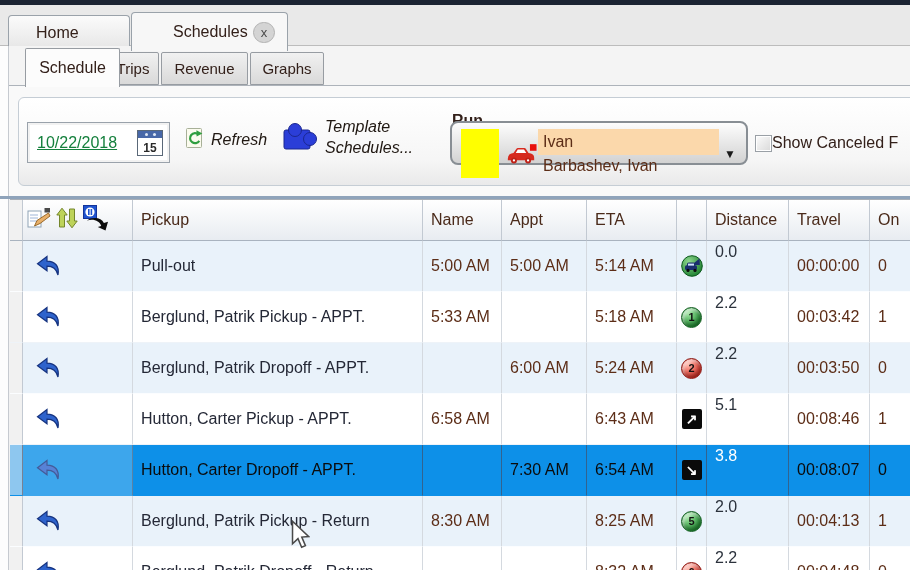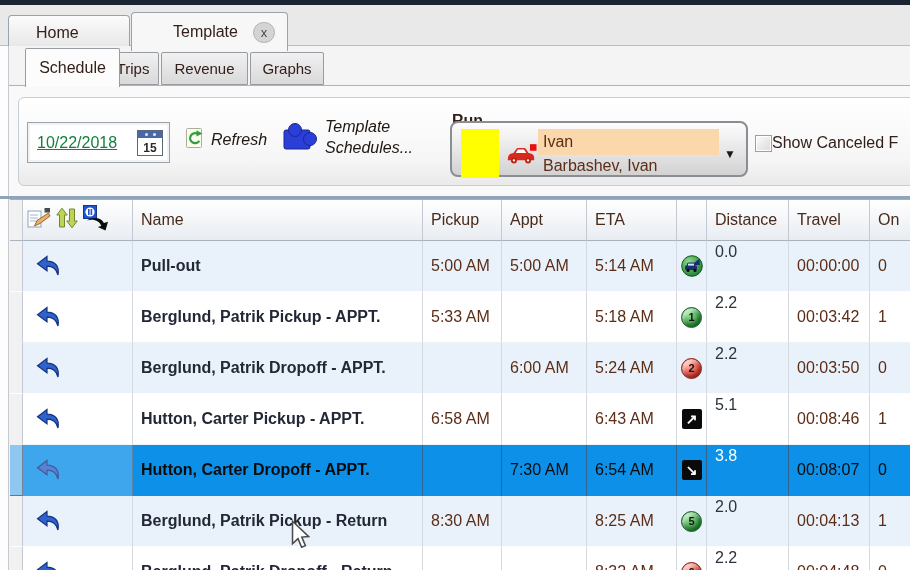--- a/index.html
+++ b/index.html
@@ -32,21 +32,21 @@
   .datefield { position:absolute; left:27px; top:122px; width:143px; height:41px; background:#fff; border:1px solid #9aa2ab; box-shadow:inset 0 0 0 2px #f2f2f2; display:flex; align-items:center; }
   .dateval { font-size:16px; color:#15803d; padding-left:9px; flex:1;text-decoration:underline; }
   .calbtn { width:26px; height:26px; margin-right:6px; border:1px solid #5a6878; background:#fff; position:relative; font-size:12px; font-weight:bold; color:#2a2a2a; text-align:center; line-height:34px; }
   .calbtn::before { content:""; position:absolute; left:0; top:0; right:0; height:7px; background:#4868a8; }
   .calbtn::after { content:""; position:absolute; left:7px; top:2px; width:3px; height:3px; border-radius:2px; background:#dfe8f5; box-shadow:8px 0 0 #dfe8f5; }
   .tbtn { position:absolute; display:flex; align-items:center; gap:7px; font-size:16px; font-style:italic; color:#201812; }
   .tbtn.refresh { left:184px; top:128px; }
   .tbtn.template { left:282px; top:116px; }
   .tbtn .two-line { line-height:21px; }
   .runlabel { position:absolute; left:452px; top:112px; font-size:16px;font-weight:bold; }
-  .rundrop { position:absolute; left:450px; top:121px; width:298px; height:56px; border:2px solid #888e94; border-radius:8px; background:linear-gradient(#fdfdfd,#d2d2d2); }
+  .rundrop { position:absolute; left:450px; top:121px; width:298px; height:44px; border:2px solid #888e94; border-radius:8px; background:linear-gradient(#fdfdfd,#d2d2d2); }
   .runswatch { position:absolute; left:9px; top:6px; width:38px; height:49px; background:#ffff00; }
   .runcar { position:absolute; left:53px; top:20px; }
   .runname { position:absolute; left:86px; top:6px; width:181px; height:26px; background:#fbd8ab; font-size:16px; color:#5c2d17; line-height:26px; padding-left:5px; }
   .rundriver { position:absolute; left:91px; top:34px; font-size:16px; color:#5c2d17; }
   .runarrow { position:absolute; right:10px; top:24px; font-size:12px; color:#1a1a1a; }
   .cancelwrap { position:absolute; left:755px; top:131px; width:155px; height:24px; overflow:hidden; display:flex; align-items:center; gap:0; white-space:nowrap; }
   .cb { width:17px; height:17px; border:1px solid #9aa0a6; background:linear-gradient(135deg,#fcfcfc,#d9d9d9); box-shadow:inset 0 0 0 1px #fff; flex:0 0 auto; }
   .cbl { font-size:16px; }
 
   .sep { position:absolute; left:0; top:196px; width:910px; height:3px; background:#8fa3ba; }
@@ -55,21 +55,21 @@
   .grid { position:absolute; left:10px; top:199px; width:906px; height:371px; background:#fff; border-top:1px solid #a8aeb6; }
   .grow { display:grid; grid-template-columns:13px 110px 290px 79px 85px 90px 30px 82px 81px 46px; height:51px; }
   .ghead { height:41px; }
   .gc { border-right:1px solid #d4d9df; display:flex; align-items:center; padding-left:8px; font-size:16px; overflow:hidden; white-space:nowrap; }
   .ghead .gc { background:linear-gradient(#ffffff,#e8ecf1); border-right:1px solid #c2c9d2; border-bottom:1px solid #a9b3bf; color:#4a2a1a; font-size:16px; }
   .gc.gut { background:#f1f1f1; padding:0; border-right:1px solid #c2c9d2; }
   .gc.icons { gap:5px; padding-left:4px; }
   .row .gc { border-bottom:1px solid #eef3f8; }
   .row.alt .gc { background:#e9f2fa; border-bottom:1px solid #fbfdff; }
   .row.alt .gc.gut, .row.wht .gc.gut { background:#f1f1f1; }
-  .gc.name { color:#242836;font-weight:bold; }
+  .gc.name { color:#242836; }
   .gc.time { color:#5c2d17; }
   .gc.dist { align-items:flex-start; padding-top:2px; color:#2b323c; }
   .gc.stop { justify-content:center; padding:0; }
   .gc.ic { padding-left:13px; }
   .row.sel .gc { background:#0d90e8; border-right:1px solid rgba(95,45,35,.45); border-bottom:1px solid #0d90e8; }
   .row.sel .gc.gut { background:#8ec7ef; }
   .row.sel .gc.name, .row.sel .gc.time { color:#0b0b0b; }
   .row.sel .gc.dist { color:#ffffff; }
 
   .circ { width:21px; height:21px; border-radius:50%; display:flex; align-items:center; justify-content:center; font-size:11px; font-weight:bold; color:#111; box-shadow:inset -2px -3px 4px rgba(0,0,0,.35), inset 2px 3px 3px rgba(255,255,255,.55); }
@@ -82,21 +82,21 @@
 </head>
 <body>
 
 <div class="topstrip"></div>
 
 <div class="tabbar">
   <div class="toptab home">
     <span>Home</span>
   </div>
   <div class="toptab scheds">
-    <span>Template</span>
+    <span>Schedules</span>
     <span class="closex">x</span>
   </div>
 </div>
 
 <div class="leftgutter"></div>
 <div class="subarea"></div>
 
 <div class="subbar">
   <div class="subtab active st-schedule">
       <span>Schedule</span>
@@ -195,22 +195,22 @@
       <span>
         <svg width="27" height="27" viewBox="0 0 27 27">
           <rect x="0.5" y="0.5" width="13" height="13" fill="#1f53cf" stroke="#12339a"></rect>
           <circle cx="7" cy="7" r="4.6" fill="#ffffff"></circle>
           <rect x="5" y="4" width="1.6" height="6" fill="#1f53cf"></rect>
           <rect x="7.6" y="4" width="1.6" height="6" fill="#1f53cf"></rect>
           <path d="M4 15.5 C11 13.5 16.5 16 18.2 21 L14.8 22 L22.5 25.5 L25 16.8 L20.9 18 C18.2 12.2 10 11.8 4 15.5 Z" fill="#0c0c0c"></path>
         </svg>
       </span>
     </div>
+    <div class="gc">Pickup</div>
     <div class="gc">Name</div>
-    <div class="gc">Pickup</div>
     <div class="gc">Appt</div>
     <div class="gc">ETA</div>
     <div class="gc"></div>
     <div class="gc">Distance</div>
     <div class="gc">Travel</div>
     <div class="gc">On</div>
   </div>
 
   <div class="grow row alt">
     <div class="gc gut"></div>

